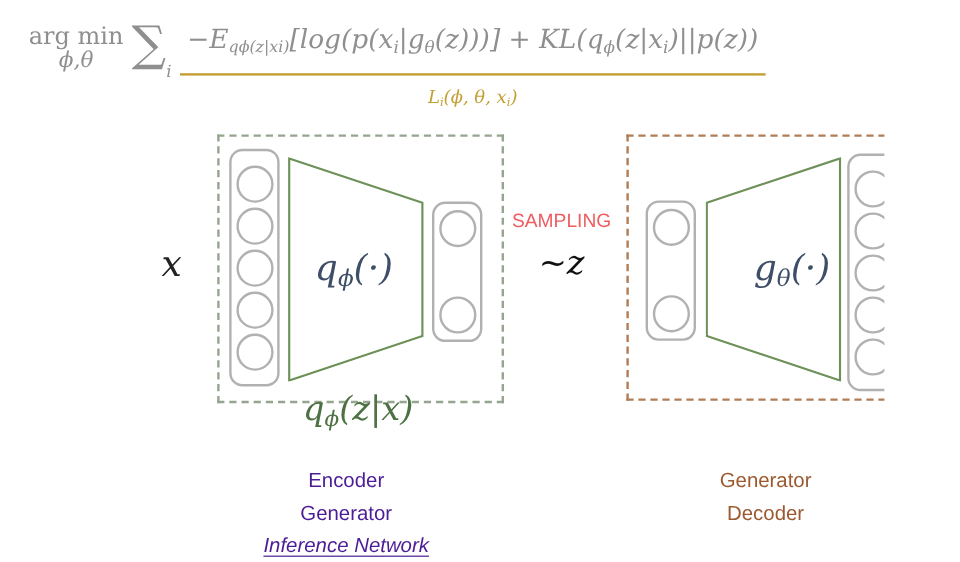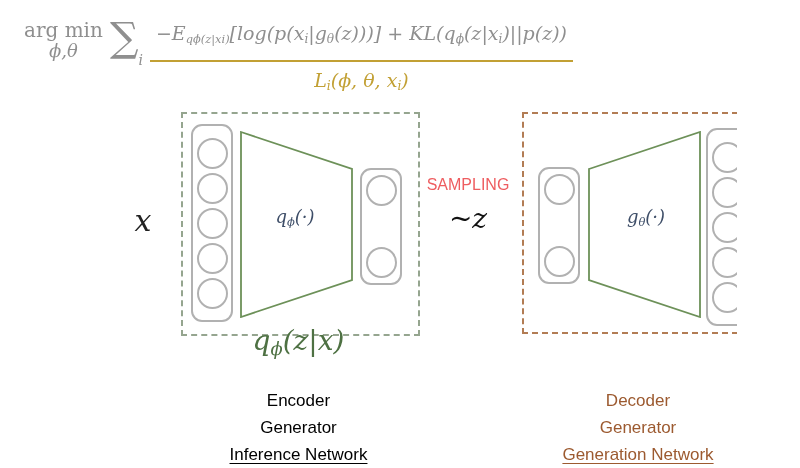--- a/index.html
+++ b/index.html
@@ -11,26 +11,26 @@
 
   
   .formula { left:24px; top:12px; display:flex; align-items:flex-start; color:#8f8f8f; }
   .argmin { text-align:center; font-size:20px; margin-top:8px; line-height:21px; }
   .argmin-sub { font-size:18px; font-style:italic; margin-top:-1px; }
   .sumblk { margin:2px 2px 0 7px; white-space:nowrap; }
   .sigma { font-size:40px; line-height:46px; }
   .sigma-sub { font-size:14px; font-style:italic; vertical-align:-14px; }
   .frac { margin-top:9px; margin-left:5px; text-align:center; }
   .num {
-    white-space:nowrap; font-style:italic; font-size:19px; line-height:25px;
+    white-space:nowrap; font-style:italic; font-size:22px; line-height:25px;
     padding:0 6px 8px 6px; border-bottom:2px solid #c2a034;
   }
   .sb  { font-size:0.64em; font-style:italic; vertical-align:-0.28em; }
   .sb2 { font-size:0.60em; }
-  .loss { color:#c2a034; font-size:19px; font-style:italic; padding-top:5px; line-height:26px; }
+  .loss { color:#c2a034; font-size:15px; font-style:italic; padding-top:5px; line-height:26px; }
 
   
   .netbox { border:2px dashed; }
   #encoder-box { left:181px; top:112px; width:235px; height:220px; border-color:#95a58f; }
   #decoder-box { left:522px; top:112px; width:232px; height:218px; border-color:#b27c54; }
 
   .layer {
     position:absolute; border:2px solid #b1b1b1; border-radius:11px;
     display:flex; flex-direction:column; align-items:center; box-sizing:border-box;
   }
@@ -40,45 +40,45 @@
 
   #enc-input  { left:8px;   top:10px; width:42px; height:198px; }
   #enc-latent { left:177px; top:54px; width:42px; height:117px; }
   #dec-latent { left:14px;  top:53px; width:42px; height:117px; }
   #dec-output { left:182px; top:14px; width:42px; height:198px; }
 
   .trap { position:absolute; }
   #enc-trap { left:57px; top:17px; }
   #dec-trap { left:64px; top:17px; }
 
-  .fnlabel { position:absolute; font-size:18px; font-style:italic; text-align:center; width:104px; }
+  .fnlabel { position:absolute; font-size:30px; font-style:italic; text-align:center; width:104px; }
   #enc-fn { left:60px; top:92px; }
-  #dec-fn { left:70px; top:92px; }
+  #dec-fn { left:84px; top:92px; }
 
   .xvar { font-size:30px; font-style:italic; color:#222222; width:34px; text-align:center; }
   #x-left  { left:126px; top:203px; }
   #x-right { left:760px; top:203px; }
 
   .sampling {
     left:414px; top:176px; width:108px; text-align:center;
     font-family:"Liberation Sans", sans-serif; font-size:16px; color:#ee5d60;
   }
   .zvar { left:420px; top:202px; width:96px; text-align:center; font-size:28px; font-style:italic; color:#111111; }
 
   .dist { position:absolute; font-size:28px; font-style:italic; text-align:center; line-height:34px; }
   #enc-dist { left:181px; top:324px; width:235px; color:#4e7143; }
   #dec-dist { left:522px; top:334px; width:232px; color:#a15c2e; }
 
   .names {
     position:absolute; font-family:"Liberation Sans", sans-serif;
     font-size:17px; line-height:27px; text-align:center;
   }
-  #enc-names { left:181px; top:387px; width:235px; color:#000000; }
+  #enc-names { left:171px; top:387px; width:235px; color:#4c1d95; }
   #dec-names { left:522px; top:387px; width:232px; color:#9c5a30; }
-  .u { text-decoration:underline; text-underline-offset:3px; }
+  .u { text-decoration:underline; text-underline-offset:3px;font-style:italic; }
 </style>
 </head>
 <body>
 
 <div id="stage">
 
   <div class="abs formula">
     <div class="argmin">
       <div>arg min</div>
       <div class="argmin-sub">ϕ,θ</div>
@@ -134,18 +134,17 @@
   <span class="abs xvar" id="x-right">x</span>
 
   <div class="dist" id="enc-dist"><span>q</span><span class="sb">ϕ</span><span>(z|x)</span></div>
 
   <div class="names" id="enc-names">
     <div>Encoder</div>
     <div>Generator</div>
     <div class="u">Inference Network</div>
   </div>
   <div class="names" id="dec-names">
+    <div>Generator</div>
     <div>Decoder</div>
-    <div>Generator</div>
-    <div class="u">Generation Network</div>
   </div>
 
 </div>
 
 </body></html>

